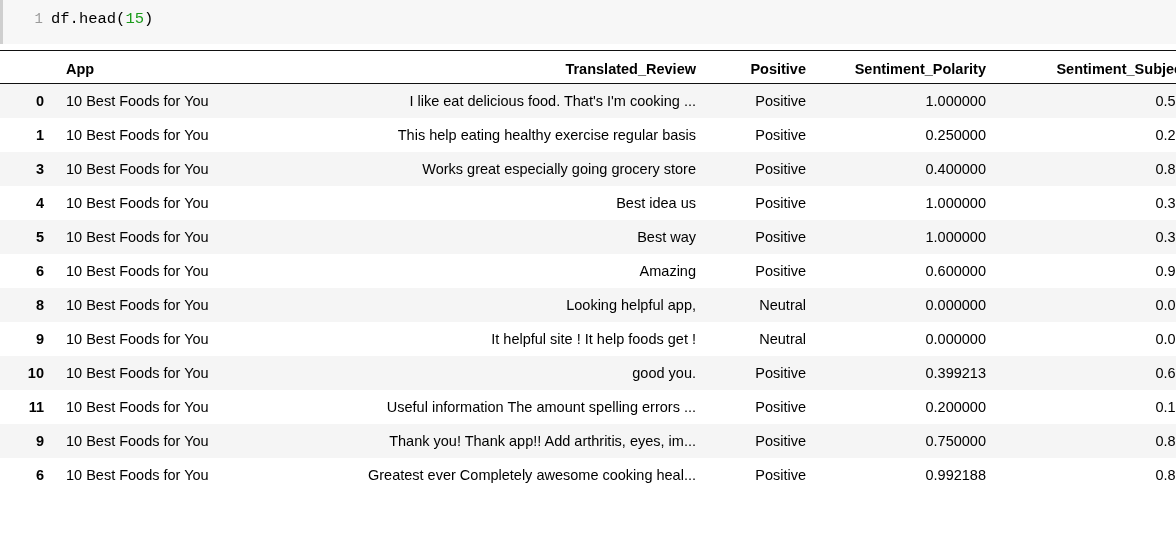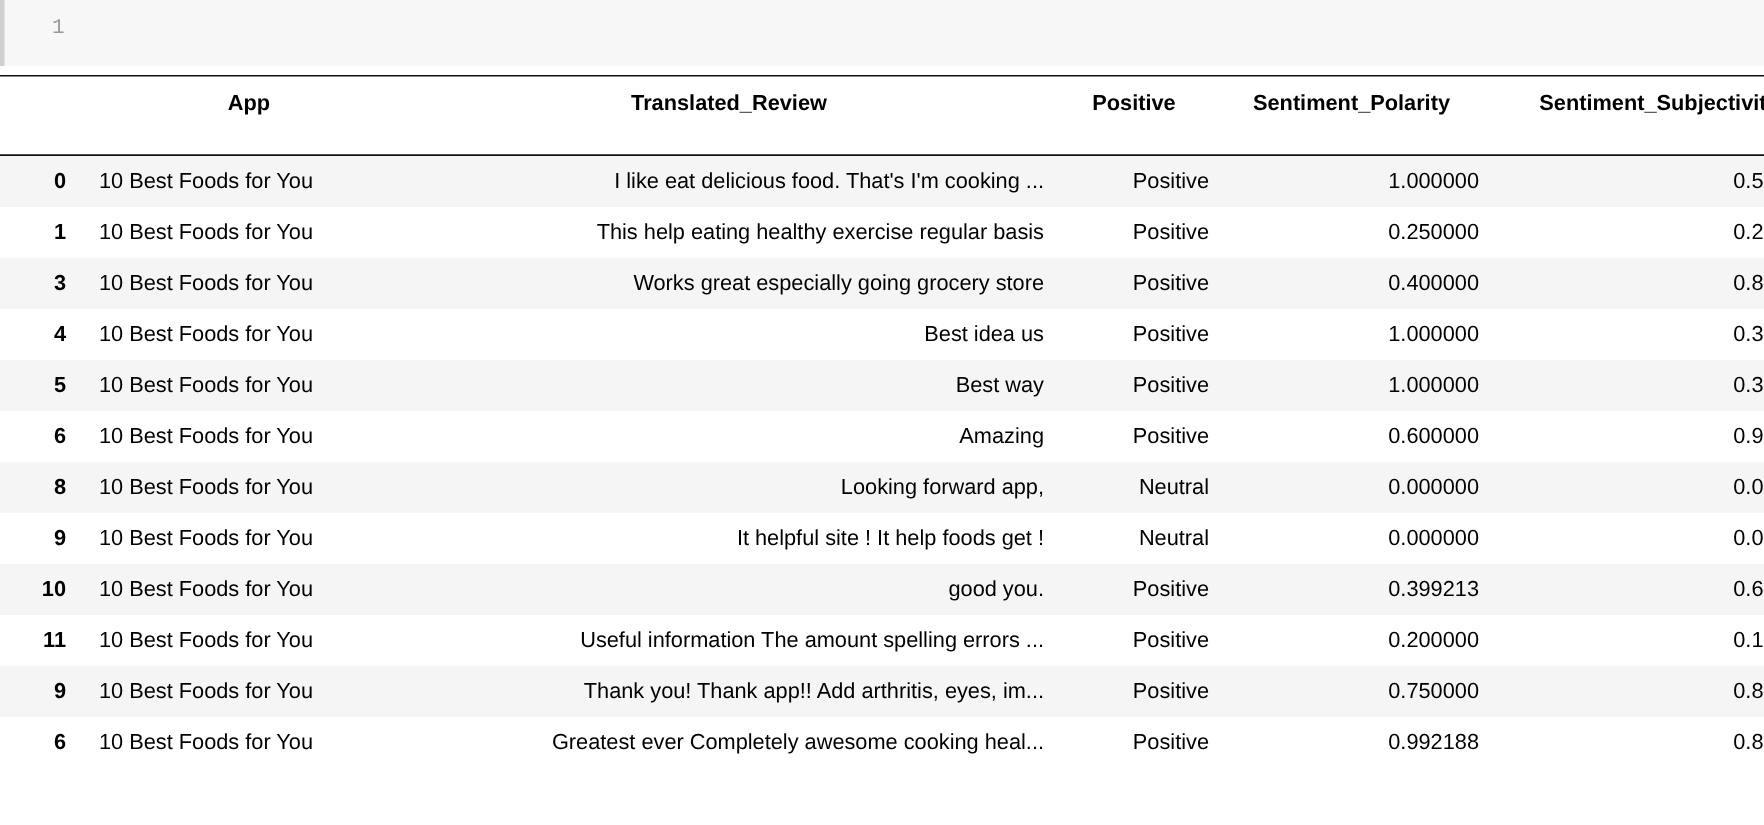--- a/index.html
+++ b/index.html
@@ -49,26 +49,25 @@
   }
   table.df {
     border-collapse: collapse;
     width: 1176px;
     table-layout: fixed;
     font-size: 14.5px;
   }
   table.df thead th {
     border-bottom: 1.5px solid #111;
     border-top: 1.5px solid #111;
-    padding: 10px 10px 26px 0;
+    padding: 10px 10px 6px 0;
     font-weight: bold;
     font-size: 14.5px;
     vertical-align: bottom;
     white-space: nowrap;
-    text-align: center;
   }
   table.df tbody td {
     padding: 9px 10px 9px 0;
     vertical-align: middle;
     white-space: nowrap;
     overflow: hidden;
     text-overflow: ellipsis;
   }
   tbody tr.odd td { background: #f5f5f5; }
   tbody tr.even td { background: #ffffff; }
@@ -79,20 +78,21 @@
   .c-rev   { width: 420px; text-align: right; }
   .c-sent  { width: 100px; text-align: right; }
   .c-pol   { width: 170px; text-align: right; }
   .c-subj  { width: 220px; text-align: right; padding-right: 8px !important; }
 </style>
 </head>
 <body>
 
 <div class="cell">
   <div class="cell-gutter">1</div>
+  <div class="cell-code"><span>df.head(</span><span class="tok-num">15</span><span>)</span></div>
 </div>
 
 <div class="table-wrap">
   <table class="df">
     <thead>
       <tr>
         <th class="c-idx"></th>
         <th class="c-app">App</th>
         <th class="c-rev">Translated_Review</th>
         <th class="c-sent">Positive</th>
@@ -145,21 +145,21 @@
           <td class="c-idx">6</td>
           <td class="c-app">10 Best Foods for You</td>
           <td class="c-rev">Amazing</td>
           <td class="c-sent">Positive</td>
           <td class="c-pol">0.600000</td>
           <td class="c-subj">0.900000</td>
         </tr>
         <tr class="odd">
           <td class="c-idx">8</td>
           <td class="c-app">10 Best Foods for You</td>
-          <td class="c-rev">Looking forward app,</td>
+          <td class="c-rev">Looking helpful app,</td>
           <td class="c-sent">Neutral</td>
           <td class="c-pol">0.000000</td>
           <td class="c-subj">0.000000</td>
         </tr>
         <tr class="even">
           <td class="c-idx">9</td>
           <td class="c-app">10 Best Foods for You</td>
           <td class="c-rev">It helpful site ! It help foods get !</td>
           <td class="c-sent">Neutral</td>
           <td class="c-pol">0.000000</td>

